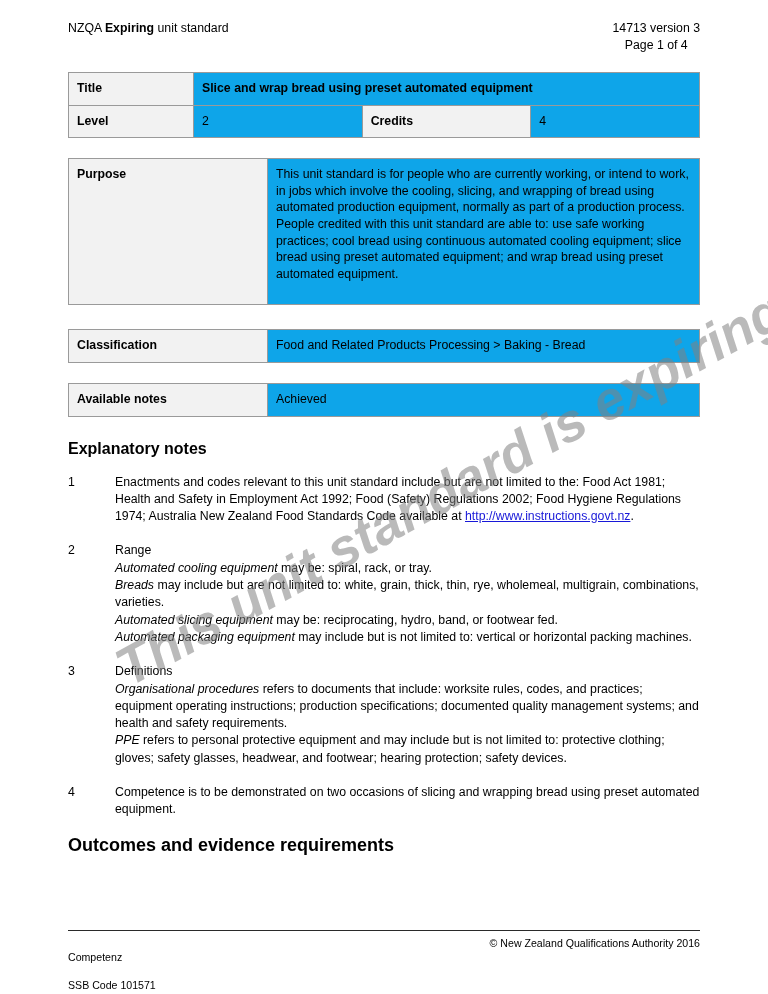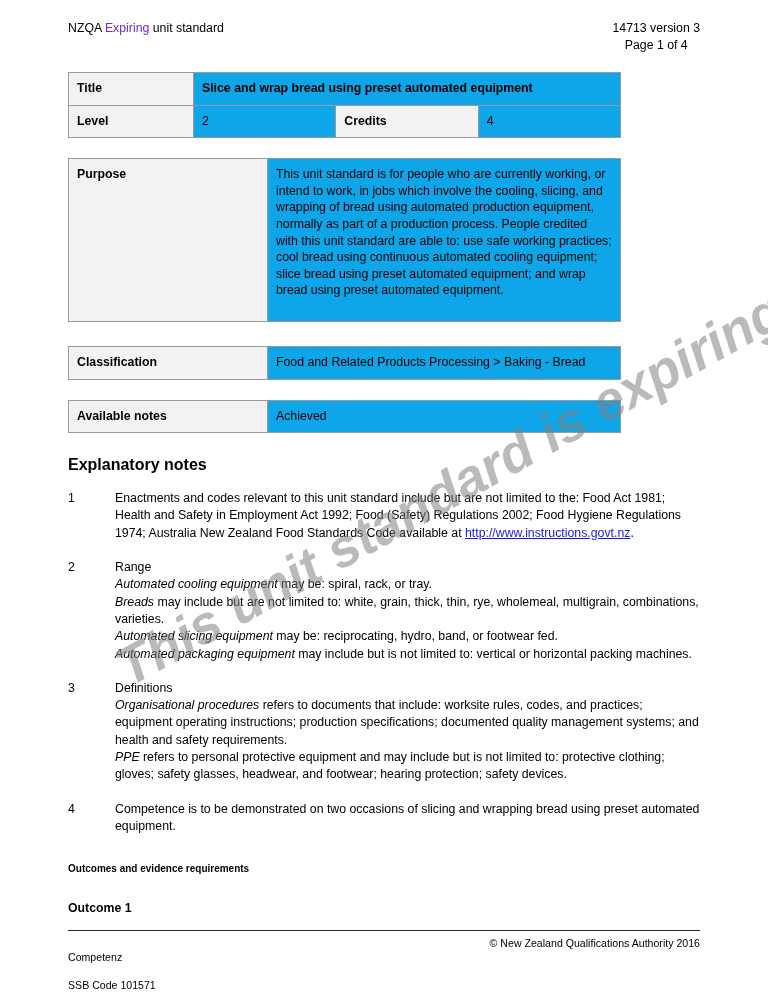--- a/index.html
+++ b/index.html
@@ -39,27 +39,28 @@
     line-height: 17px;
   }
   .doc-header .left {
     white-space: nowrap;
   }
   .doc-header .right {
     text-align: center;
     white-space: nowrap;
   }
   .expiring-word {
-    color: #6d28d9;
+    color: #000000;
+    font-weight: bold;
   }
 
   
   .tbl {
     border-collapse: collapse;
-    width: 553px;
+    width: 632px;
     table-layout: fixed;
     margin-top: 18px;
   }
   .tbl td {
     border: 1px solid #9a9a9a;
     padding: 7px 8px 8px 8px;
     font-size: 12.3px;
     line-height: 16.6px;
     vertical-align: top;
   }
@@ -91,22 +92,22 @@
 
   
   .section-head {
     font-weight: bold;
     font-size: 16px;
     margin-top: 23px;
     line-height: 17px;
   }
   .outcomes-head {
     font-weight: bold;
-    font-size: 10px;
-    margin-top: 24px;
+    font-size: 18px;
+    margin-top: 17px;
     line-height: 19px;
   }
   .outcome-head {
     font-weight: bold;
     font-size: 12.3px;
     margin-top: 22px;
     line-height: 17px;
   }
   .note {
     display: flex;
@@ -268,21 +269,20 @@
     </div>
 
     <div class="note">
       <div class="num">4</div>
       <div class="body">
         <p>Competence is to be demonstrated on two occasions of slicing and wrapping bread using preset automated equipment.</p>
       </div>
     </div>
 
     <div class="outcomes-head">Outcomes and evidence requirements</div>
-    <div class="outcome-head">Outcome 1</div>
 
   </div>
 
   <div class="footer">
     <div class="footer-rule"></div>
     <div class="footer-row">
       <div class="footer-left">
         <div>Competenz</div>
         <div>SSB Code 101571</div>
       </div>

